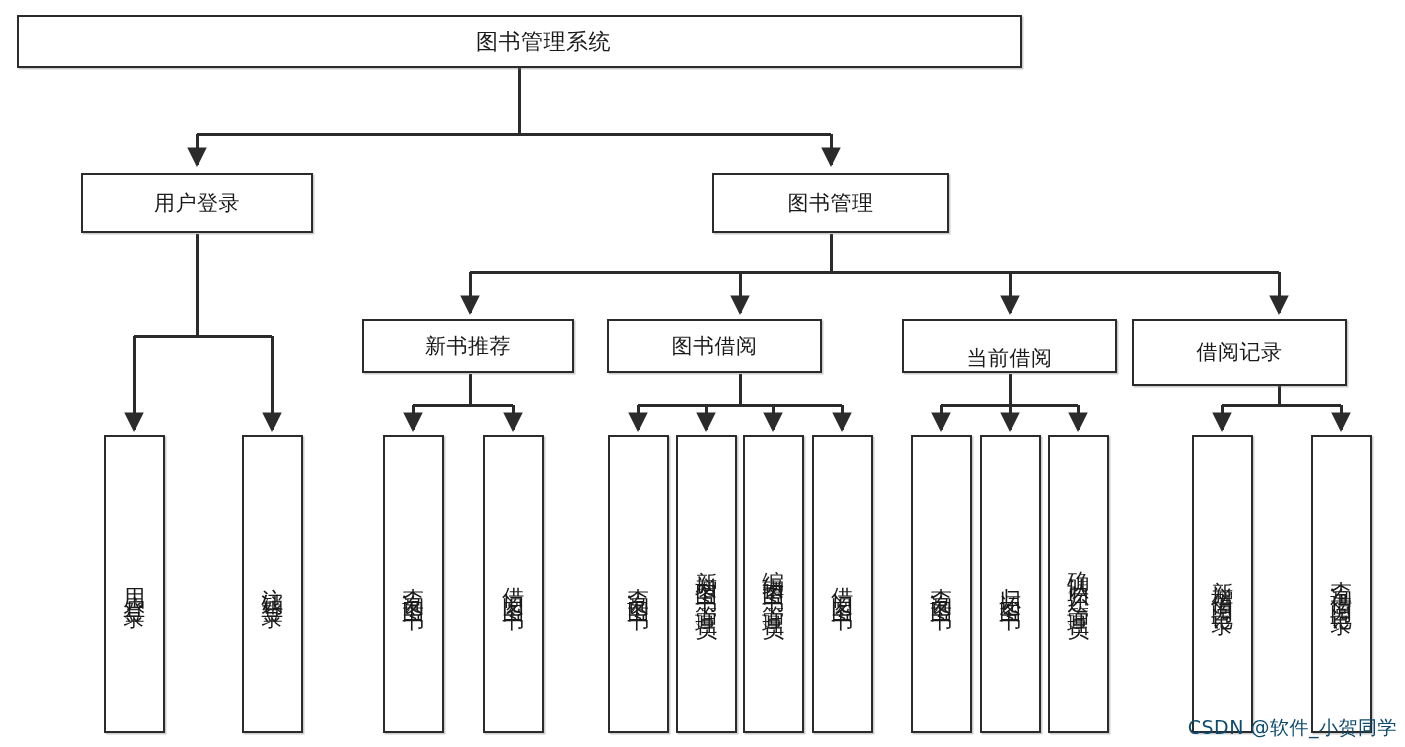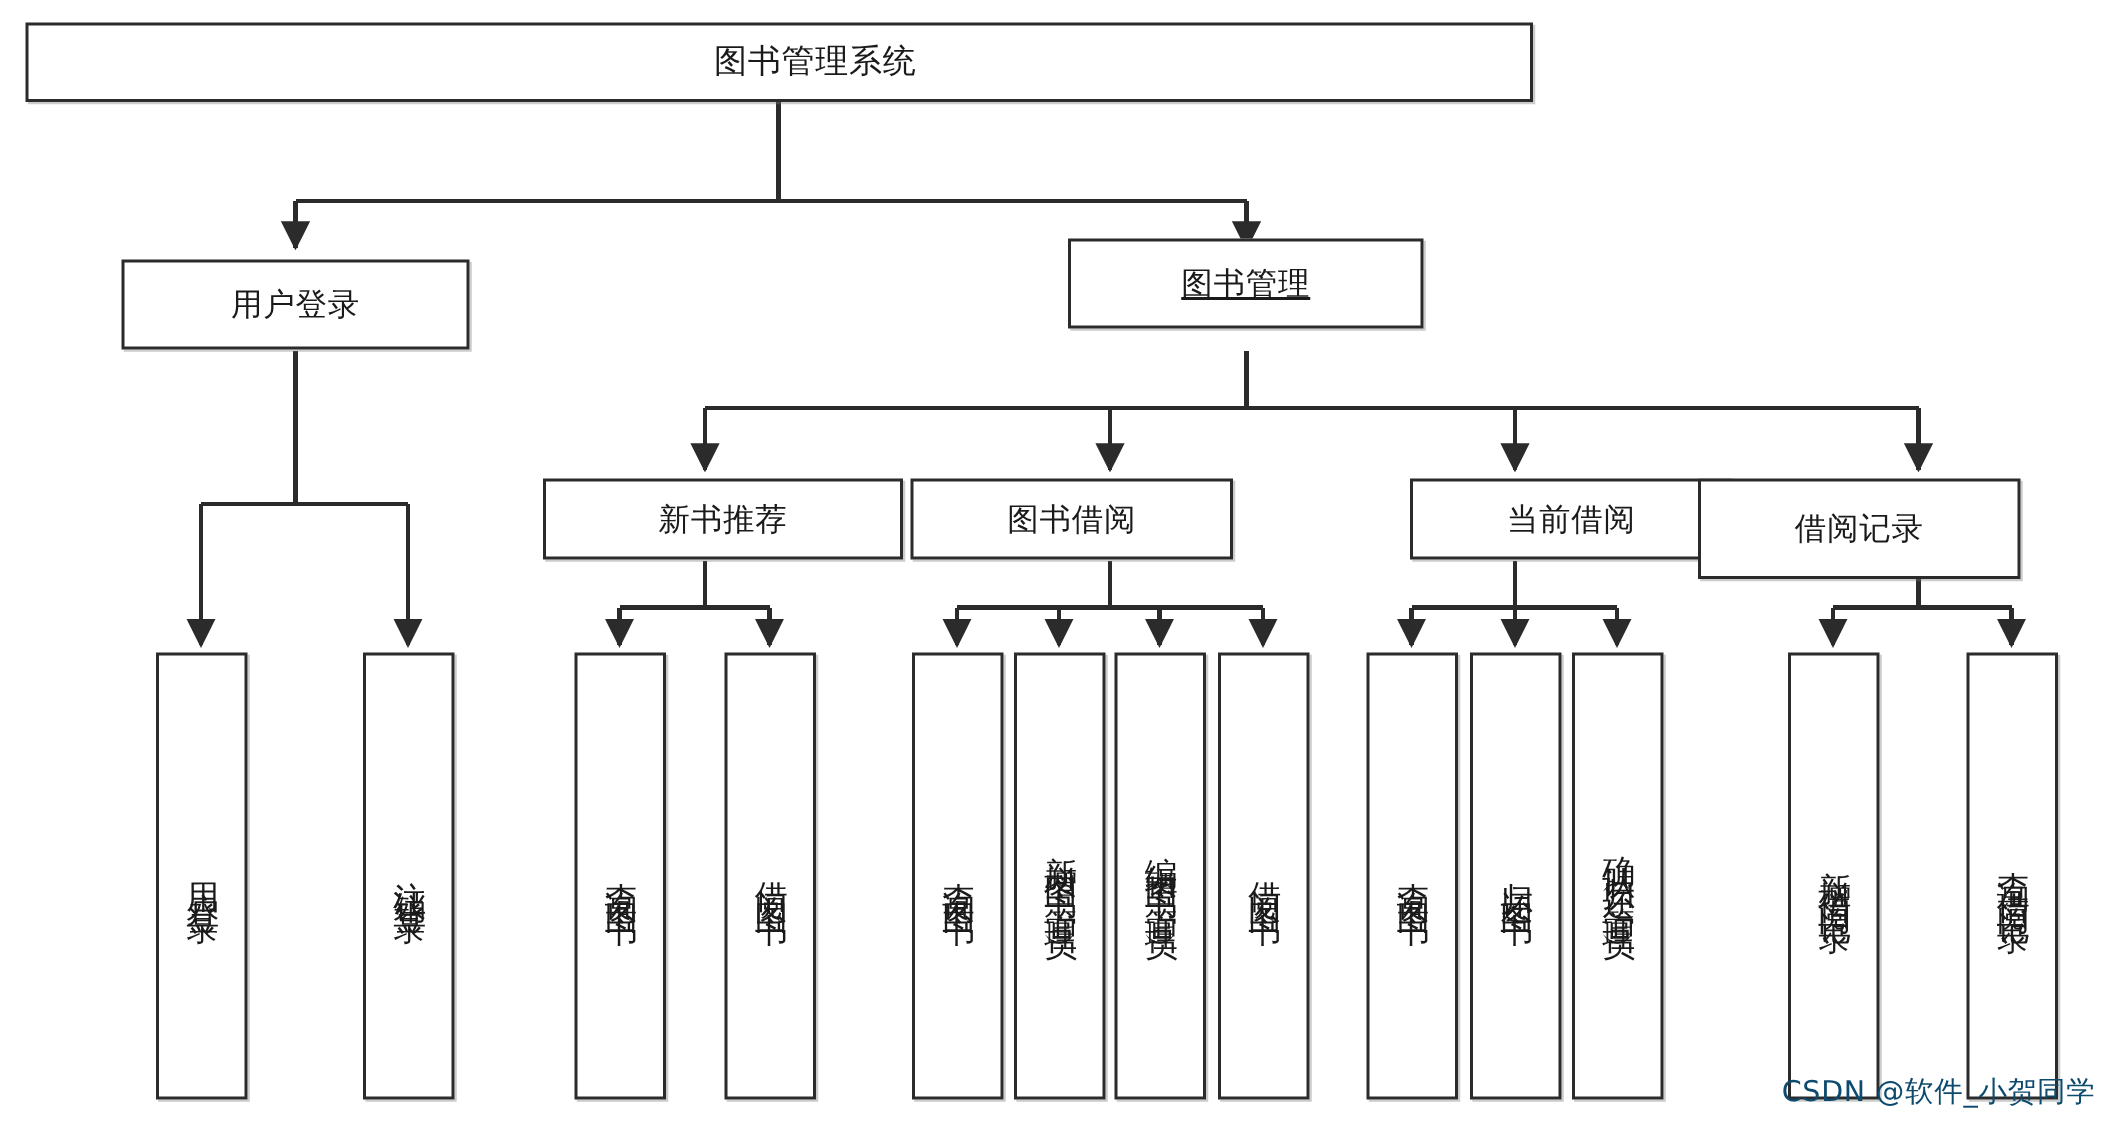--- a/index.html
+++ b/index.html
@@ -131,31 +131,31 @@
     </g>
   </svg>
 
   <div class="node root horiz" style="left:17px; top:15px; width:1005px; height:53px;">
     <span class="lbl">图书管理系统</span>
   </div>
 
   <div class="node horiz" style="left:81px; top:173px; width:232px; height:60px;">
     <span class="lbl">用户登录</span>
   </div>
-  <div class="node horiz" style="left:712px; top:159px; width:237px; height:60px;text-decoration:underline;">
+  <div class="node horiz" style="left:712px; top:173px; width:237px; height:60px;">
     <span class="lbl">图书管理</span>
   </div>
 
-  <div class="node horiz" style="left:362px; top:319px; width:240px; height:54px;justify-content:center;">
+  <div class="node horiz" style="left:362px; top:319px; width:212px; height:54px;justify-content:center;">
     <span class="lbl">新书推荐</span>
   </div>
   <div class="node horiz" style="left:607px; top:319px; width:215px; height:54px;">
     <span class="lbl">图书借阅</span>
   </div>
-  <div class="node horiz" style="left:940px; top:319px; width:215px; height:54px;">
+  <div class="node horiz" style="left:902px; top:319px; width:215px; height:54px;align-items:flex-end;">
     <span class="lbl">当前借阅</span>
   </div>
   <div class="node horiz" style="left:1132px; top:319px; width:215px; height:67px;">
     <span class="lbl">借阅记录</span>
   </div>
 
   <div class="node vert" style="left:104px; top:435px; width:61px; height:298px;">
     <span class="lbl">用户登录</span>
   </div>
   <div class="node vert" style="left:242px; top:435px; width:61px; height:298px;">

